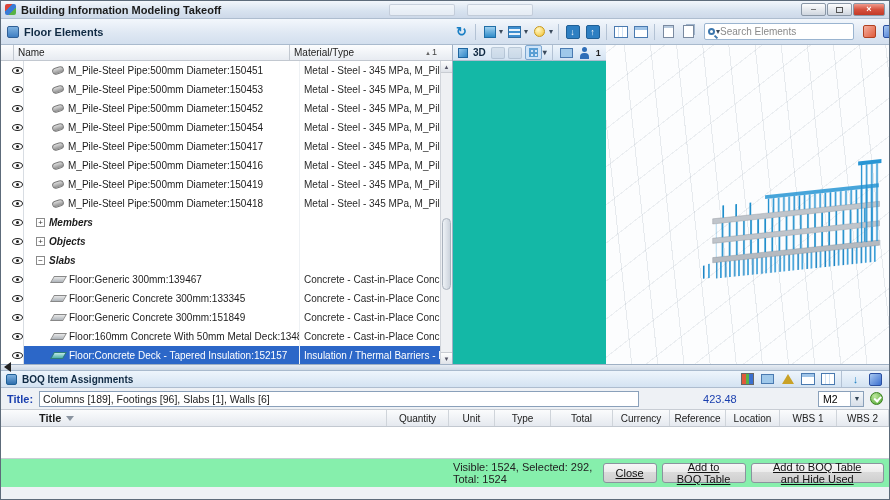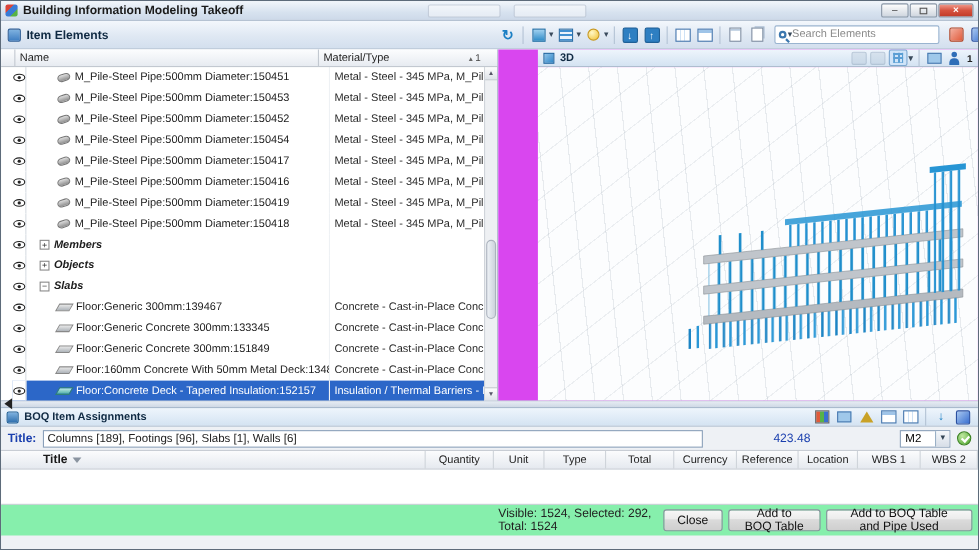--- a/index.html
+++ b/index.html
@@ -125,21 +125,21 @@
              display: flex; flex-direction: column; }
   .sb-btn { height: 12px; flex: none; background: linear-gradient(#fdfdfd,#dfe3e9);
             border-bottom: 1px solid #c8ccd2; font-size: 6px; color: #556;
             display: flex; align-items: center; justify-content: center; }
   .sb-btn.bot { border-top: 1px solid #c8ccd2; border-bottom: none; }
   .sb-track { flex: 1; position: relative; }
   .sb-thumb { position: absolute; top: 52%; height: 72px; left: 1px; right: 1px;
               background: linear-gradient(90deg,#eef2f6,#ccd3dc); border: 1px solid #aab2bd; border-radius: 5px; }
 
   
-  .right-pane { flex: 1; display: flex; flex-direction: column; background: #d946ef; min-width: 0; padding-left: 36px; }
+  .right-pane { flex: 1; display: flex; flex-direction: row; background: #14b8a6; min-width: 0; }
   .pane-header { height: 16px; flex: none; background: linear-gradient(#eef5fc,#d4e3f2);
                  border-bottom: 1px solid #aebdcf; display: flex; align-items: center;
                  padding: 0 5px; font-size: 10px; font-weight: bold; color: #102a43; gap: 5px; }
   .cube3d { width: 10px; height: 10px; background: linear-gradient(135deg,#8fc4ea,#2f86c6);
             border: 1px solid #1f66a0; }
   .vp-icons { margin-left: auto; display: flex; align-items: center; gap: 3px; }
   .ghost-cube { width: 14px; height: 12px; background: rgba(160,180,200,.25);
                 border: 1px solid rgba(150,170,190,.45); border-radius: 2px; }
   .active-view-button { width: 17px; height: 15px; background: #cfe4f8; border: 1px solid #7da7d0; }
   .active-view-button::before { content: ""; width: 9px; height: 9px;
@@ -201,21 +201,21 @@
   .boq-body { height: 32px; background: #fff; border-bottom: 1px solid #c8cdd4; }
 
   
   .statusbar { height: 28px; display: flex; align-items: center; background: #86efac;
                font-size: 11px; color: #222; }
   .sb-spacer { width: 452px; flex: none; }
   .sb-buttons { margin-left: auto; display: flex; gap: 5px; padding-right: 5px; }
   .btn { height: 20px; padding: 0 12px; font-size: 11px; display: flex; align-items: center;
          border: 1px solid #8a939e; border-radius: 3px; color: #111; cursor: default;
          background: linear-gradient(#f7f7f7,#ebebeb 45%,#dbdbdb 46%,#cfcfcf);
-         font-family: "Liberation Sans", sans-serif; }
+         font-family: "Liberation Sans", sans-serif; text-decoration: underline; }
   .footer { height: 13px; background: #eef1f5; }
 </style>
 </head>
 <body>
 
 <div class="window">
 
   <div class="titlebar">
     <span class="app-icon"></span>
     <span class="title">Building Information Modeling Takeoff</span>
@@ -226,21 +226,21 @@
       <span class="wbtn">
           <span class="maxbox"></span>
         </span>
       <span class="wbtn close">×</span>
     </div>
   </div>
 
   <div class="topbar">
     <div class="panel-label">
       <span class="me-icon"></span>
-      <span>Item Elements</span>
+      <span>Floor Elements</span>
     </div>
     <div class="toolbar">
       <span style="display:flex;align-items:center;gap:3px;">
           <span class="tbi refresh-icon"></span>
           <span class="sep"></span>
           <span class="tbi cube-icon"></span>
           <span class="caret">▾</span>
           <span class="tbi layers-icon"></span>
           <span class="caret">▾</span>
           <span class="tbi bulb-icon"></span>
@@ -546,18 +546,18 @@
       </div>
     <div class="boq-body"></div>
   </div>
 
   <div class="statusbar">
     <span class="sb-spacer"></span>
     <span class="sb-text">Visible: 1524, Selected: 292, Total: 1524</span>
     <span class="sb-buttons">
         <button class="btn">Close</button>
         <button class="btn">Add to BOQ Table</button>
-        <button class="btn">Add to BOQ Table and Pipe Used</button>
+        <button class="btn">Add to BOQ Table and Hide Used</button>
       </span>
   </div>
   <div class="footer"></div>
 
 </div>
 
 </body></html>

